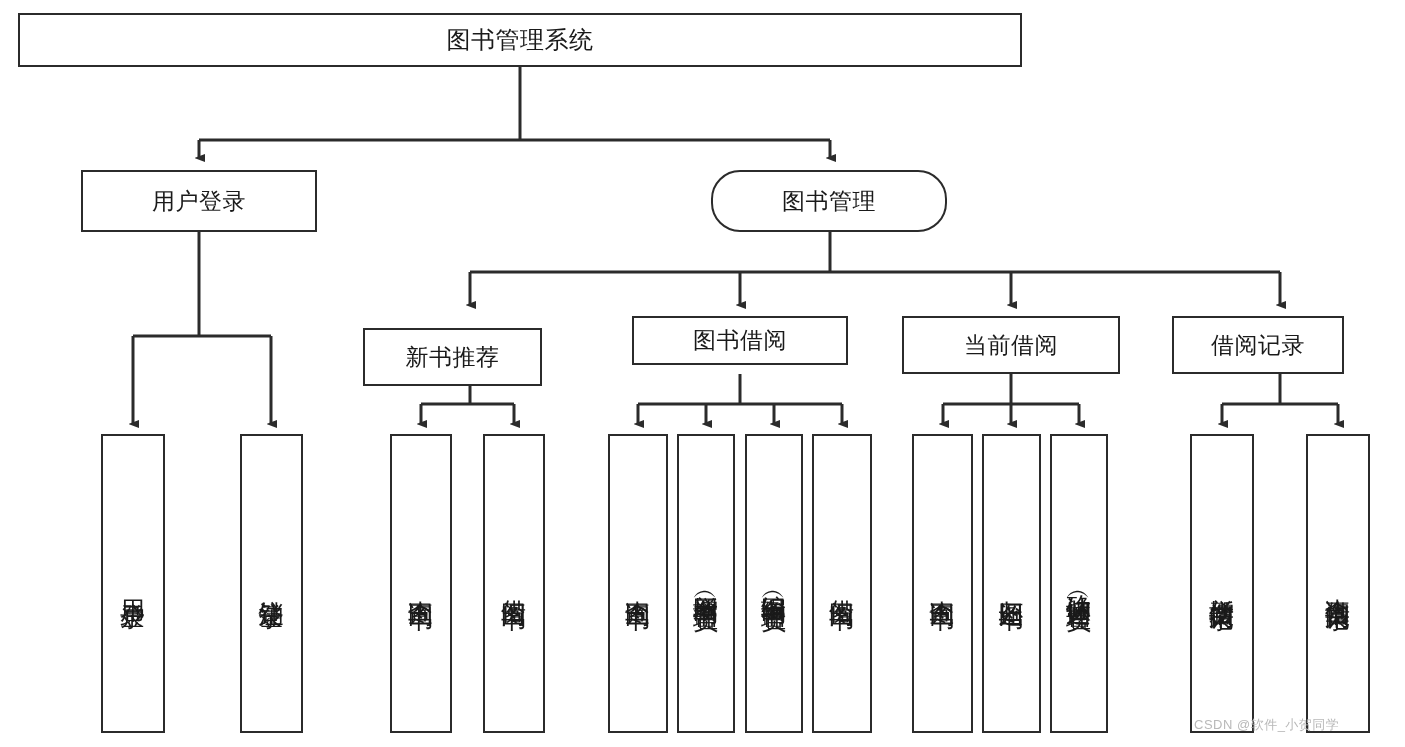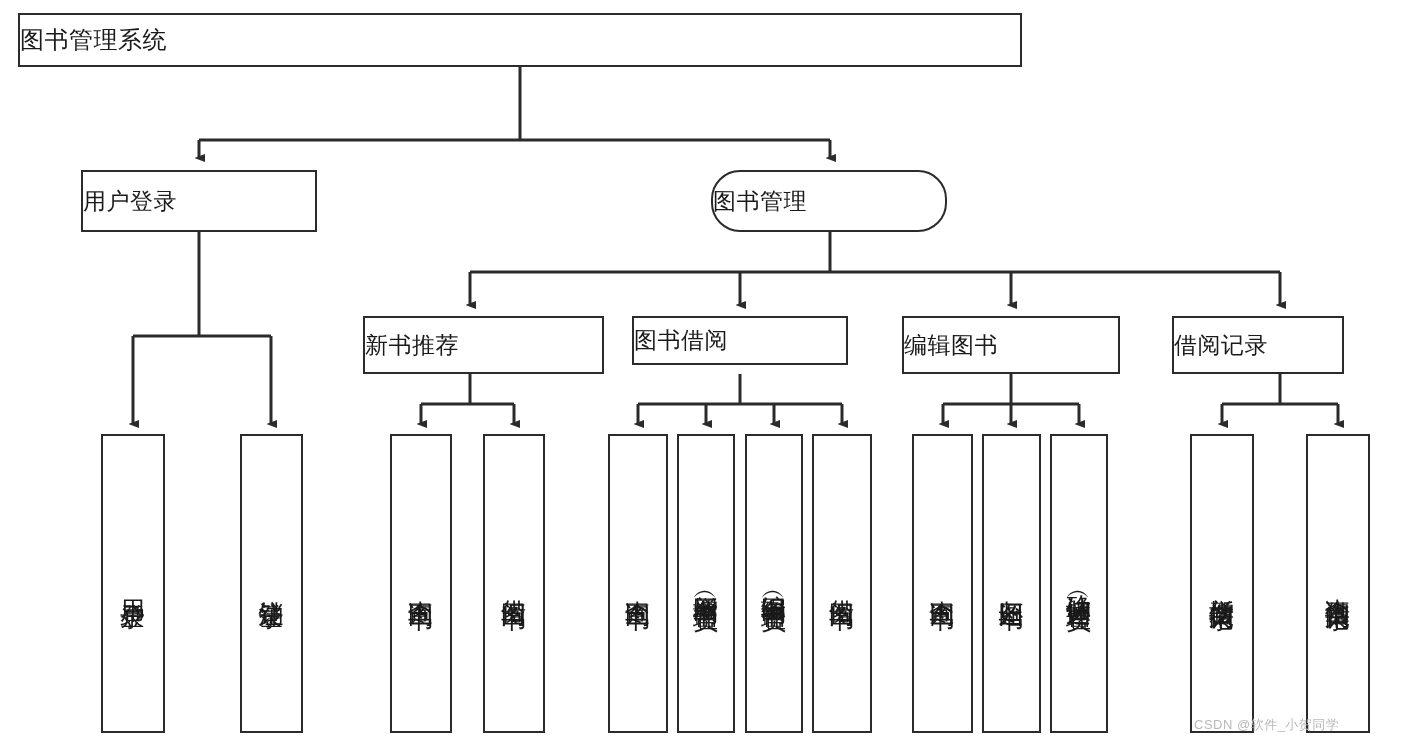--- a/index.html
+++ b/index.html
@@ -25,21 +25,21 @@
     height: 747px;
     pointer-events: none;
   }
   .node {
     position: absolute;
     box-sizing: border-box;
     border: 2px solid #2b2b2b;
     background: #ffffff;
     display: flex;
     align-items: center;
-    justify-content: flex-start;
+    justify-content: center;
     color: #1a1a1a;
   }
   .node .label {
     display: block;
     text-align: center;
     line-height: 1.05;
     letter-spacing: 0.5px;
   }
   .node.horizontal .label {
     font-size: 23px;
@@ -126,28 +126,28 @@
     <span class="label">图书管理系统</span>
   </div>
 
   <div class="node horizontal" style="left:81px; top:170px; width:236px; height:62px;">
     <span class="label">用户登录</span>
   </div>
   <div class="node horizontal" style="left:711px; top:170px; width:236px; height:62px;border-radius:29px;">
     <span class="label">图书管理</span>
   </div>
 
-  <div class="node horizontal" style="left:363px; top:316px; width:241px; height:58px;">
+  <div class="node horizontal" style="left:363px; top:328px; width:179px; height:58px;">
     <span class="label">新书推荐</span>
   </div>
   <div class="node horizontal" style="left:632px; top:316px; width:216px; height:49px;">
     <span class="label">图书借阅</span>
   </div>
   <div class="node horizontal" style="left:902px; top:316px; width:218px; height:58px;">
-    <span class="label">编辑图书</span>
+    <span class="label">当前借阅</span>
   </div>
   <div class="node horizontal" style="left:1172px; top:316px; width:172px; height:58px;">
     <span class="label">借阅记录</span>
   </div>
 
   <div class="node vertical" style="left:101px; top:434px; width:64px; height:299px;">
     <span class="label">用户登录</span>
   </div>
   <div class="node vertical" style="left:240px; top:434px; width:63px; height:299px;">
     <span class="label">注销登录</span>

